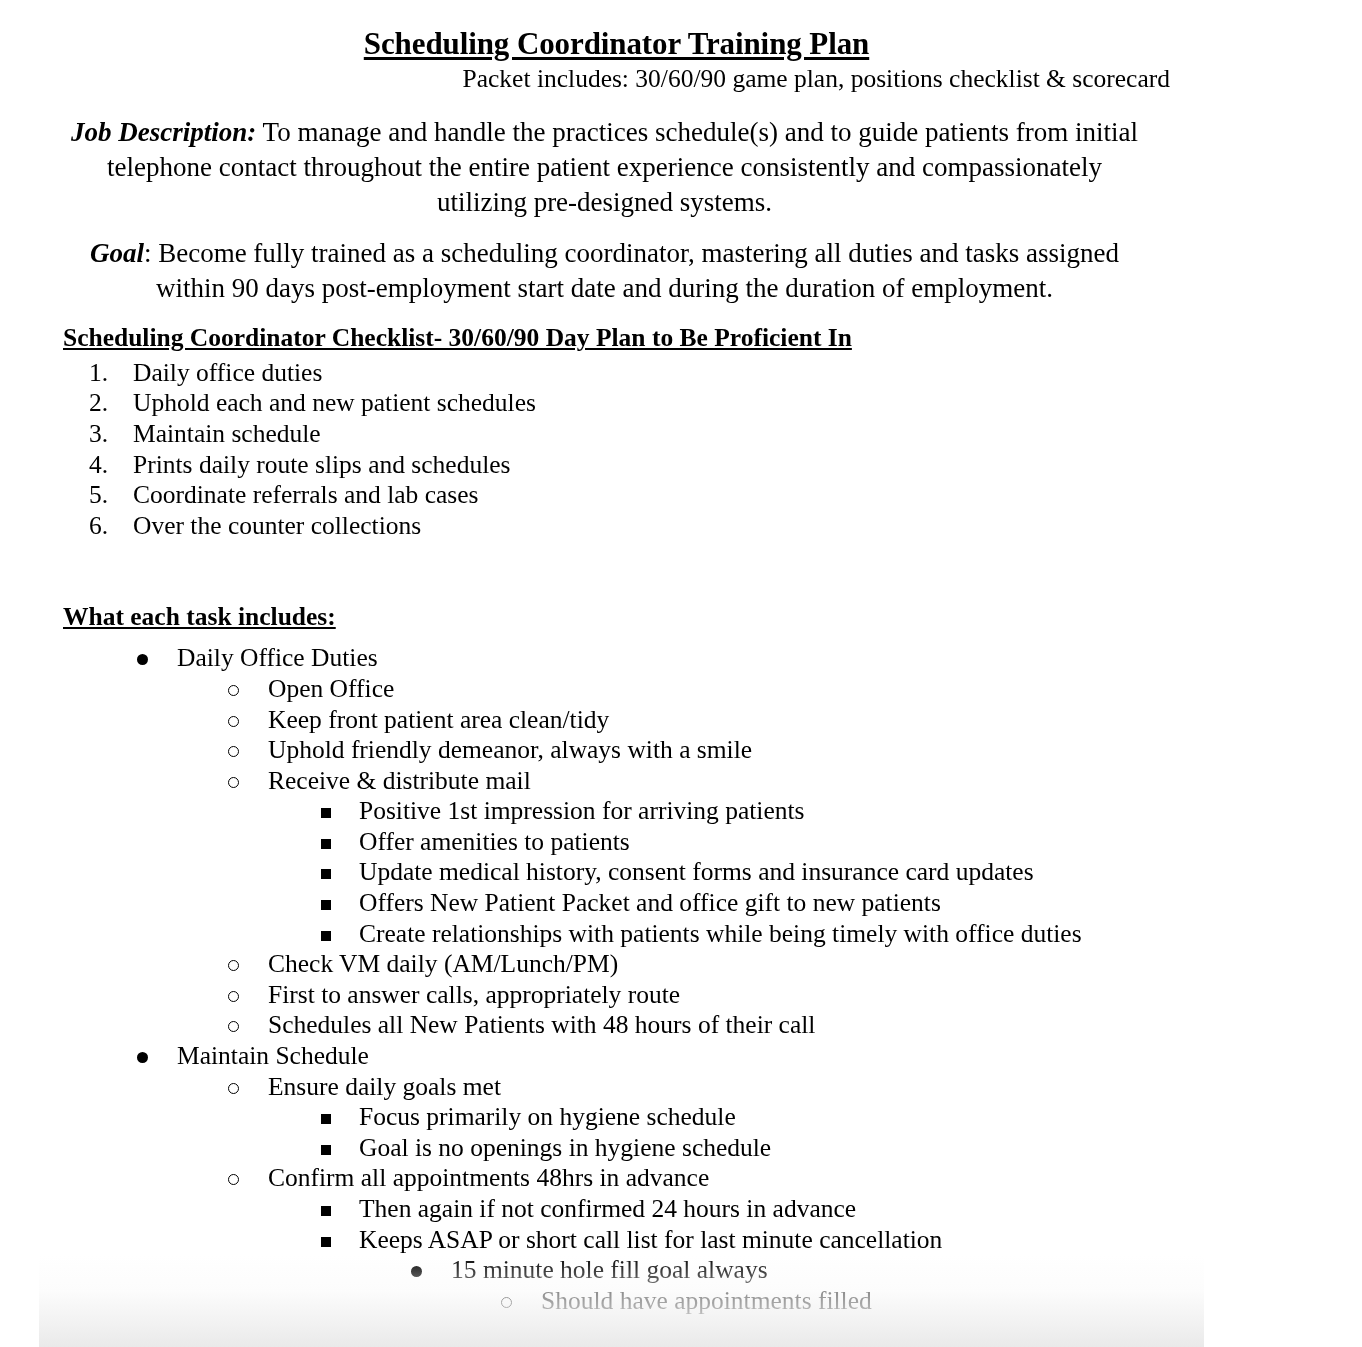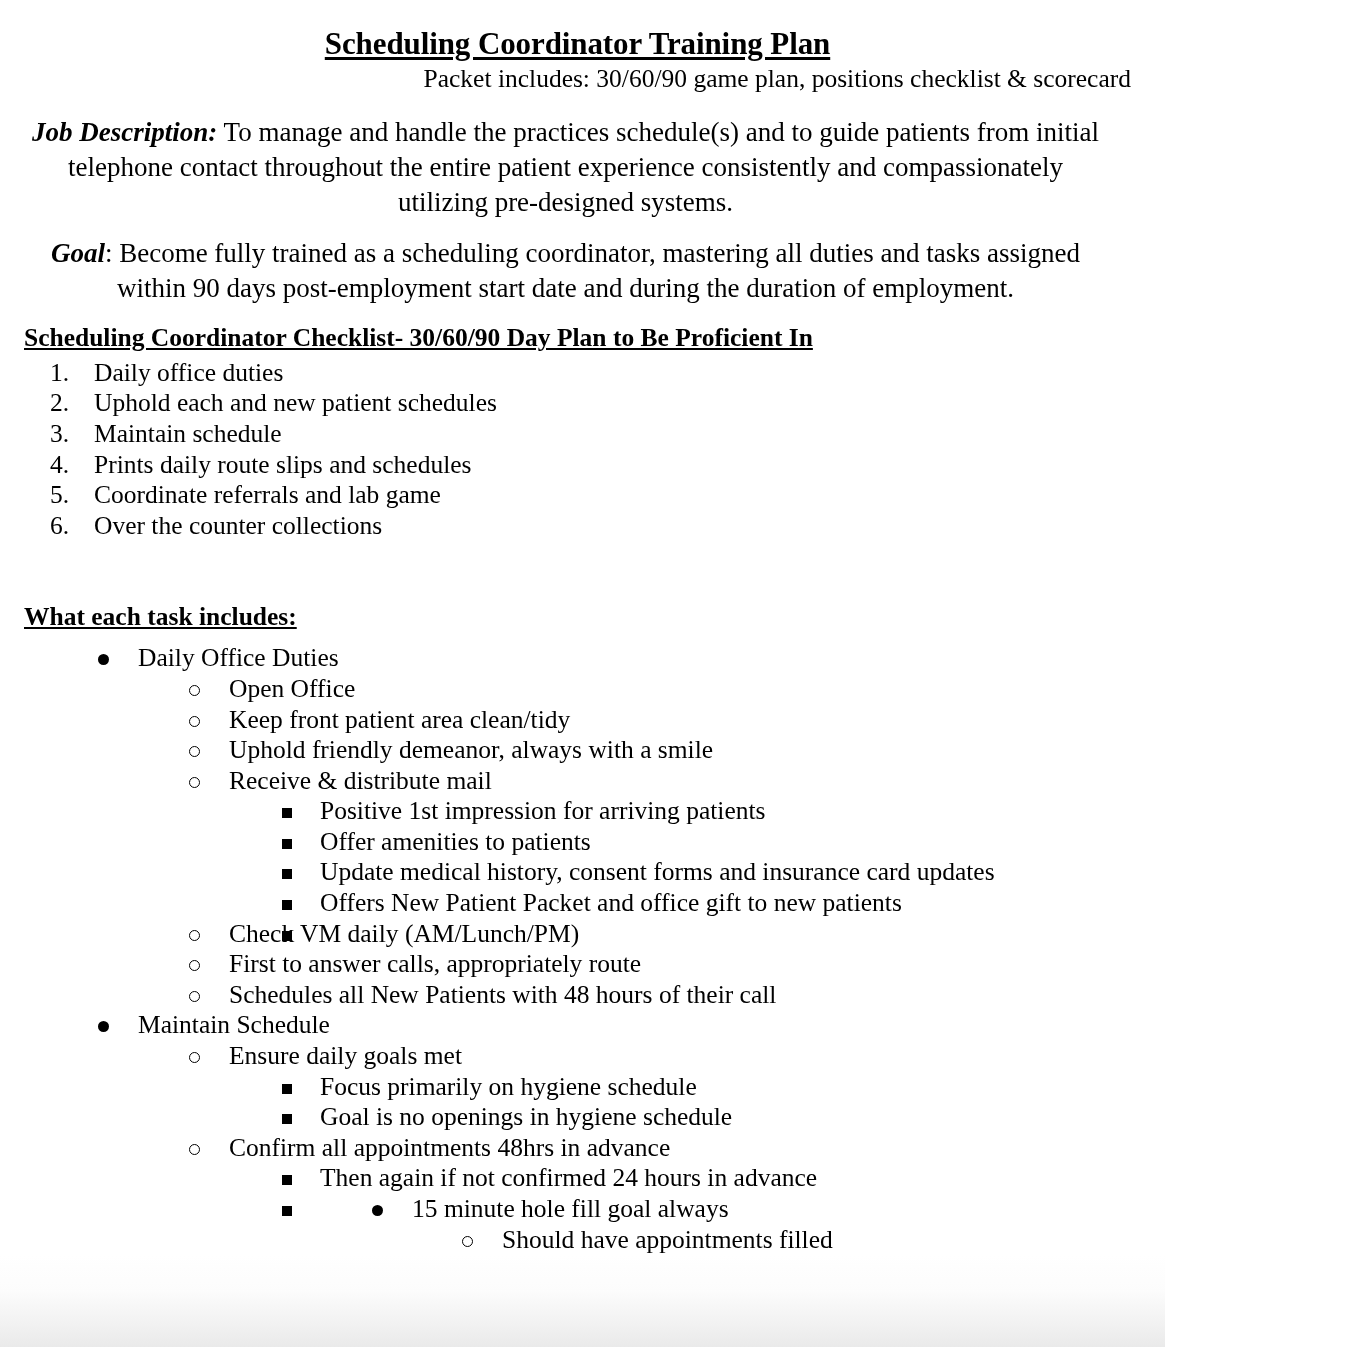--- a/index.html
+++ b/index.html
@@ -17,20 +17,21 @@
     color: #000000;
     -webkit-font-smoothing: antialiased;
   }
 
   .page {
     position: relative;
     width: 1165px;
     height: 1347px;
     box-sizing: border-box;
     padding: 26px 34px 0 24px;
+    margin-left: 39px;
   }
 
   
   .doc-title {
     text-align: center;
     font-size: 31px;
     font-weight: bold;
     line-height: 1.16;
     margin: 0 0 2px 0;
     letter-spacing: -0.1px;
@@ -202,21 +203,21 @@
 
   <p class="para"><span class="lead">Goal</span><span>: Become fully trained as a scheduling coordinator, mastering all duties and tasks assigned within 90 days post-employment start date and during the duration of employment.</span></p>
 
   <div class="section-head tight"><span class="u">Scheduling Coordinator Checklist- 30/60/90 Day Plan to Be Proficient In</span></div>
 
   <ol class="num-list" id="num-list">
       <li><span class="marker">1.</span><span>Daily office duties</span></li>
       <li><span class="marker">2.</span><span>Uphold each and new patient schedules</span></li>
       <li><span class="marker">3.</span><span>Maintain schedule</span></li>
       <li><span class="marker">4.</span><span>Prints daily route slips and schedules</span></li>
-      <li><span class="marker">5.</span><span>Coordinate referrals and lab game</span></li>
+      <li><span class="marker">5.</span><span>Coordinate referrals and lab cases</span></li>
       <li><span class="marker">6.</span><span>Over the counter collections</span></li>
     </ol>
 
   <div class="section-head spaced-top"><span class="u">What each task includes:</span></div>
 
   <ul class="bullet-tree" id="bullet-tree">
       <li class="lvl1">
         <span class="b-row"><span class="b-mark"></span><span class="b-text">Daily Office Duties</span></span>
       </li>
       <li class="lvl2">
@@ -237,21 +238,21 @@
       <li class="lvl3">
         <span class="b-row"><span class="b-mark"></span><span class="b-text">Offer amenities to patients</span></span>
       </li>
       <li class="lvl3">
         <span class="b-row"><span class="b-mark"></span><span class="b-text">Update medical history, consent forms and insurance card updates</span></span>
       </li>
       <li class="lvl3">
         <span class="b-row"><span class="b-mark"></span><span class="b-text">Offers New Patient Packet and office gift to new patients</span></span>
       </li>
       <li class="lvl3">
-        <span class="b-row"><span class="b-mark"></span></span>
+        <span class="b-row"><span class="b-mark"></span><span class="b-text">Create relationships with patients while being timely with office duties</span></span>
       </li>
       <li class="lvl2">
         <span class="b-row"><span class="b-mark"></span><span class="b-text">Check VM daily (AM/Lunch/PM)</span></span>
       </li>
       <li class="lvl2">
         <span class="b-row"><span class="b-mark"></span><span class="b-text">First to answer calls, appropriately route</span></span>
       </li>
       <li class="lvl2">
         <span class="b-row"><span class="b-mark"></span><span class="b-text">Schedules all New Patients with 48 hours of their call</span></span>
       </li>
@@ -267,21 +268,21 @@
       <li class="lvl3">
         <span class="b-row"><span class="b-mark"></span><span class="b-text">Goal is no openings in hygiene schedule</span></span>
       </li>
       <li class="lvl2">
         <span class="b-row"><span class="b-mark"></span><span class="b-text">Confirm all appointments 48hrs in advance</span></span>
       </li>
       <li class="lvl3">
         <span class="b-row"><span class="b-mark"></span><span class="b-text">Then again if not confirmed 24 hours in advance</span></span>
       </li>
       <li class="lvl3">
-        <span class="b-row"><span class="b-mark"></span></span>
+        <span class="b-row"><span class="b-mark"></span><span class="b-text">Keeps ASAP or short call list for last minute cancellation</span></span>
       </li>
       <li class="lvl4">
         <span class="b-row"><span class="b-mark"></span><span class="b-text">15 minute hole fill goal always</span></span>
       </li>
       <li class="lvl5">
         <span class="b-row"><span class="b-mark"></span><span class="b-text">Should have appointments filled</span></span>
       </li>
     </ul>
 
   <div class="page-fade"></div>

